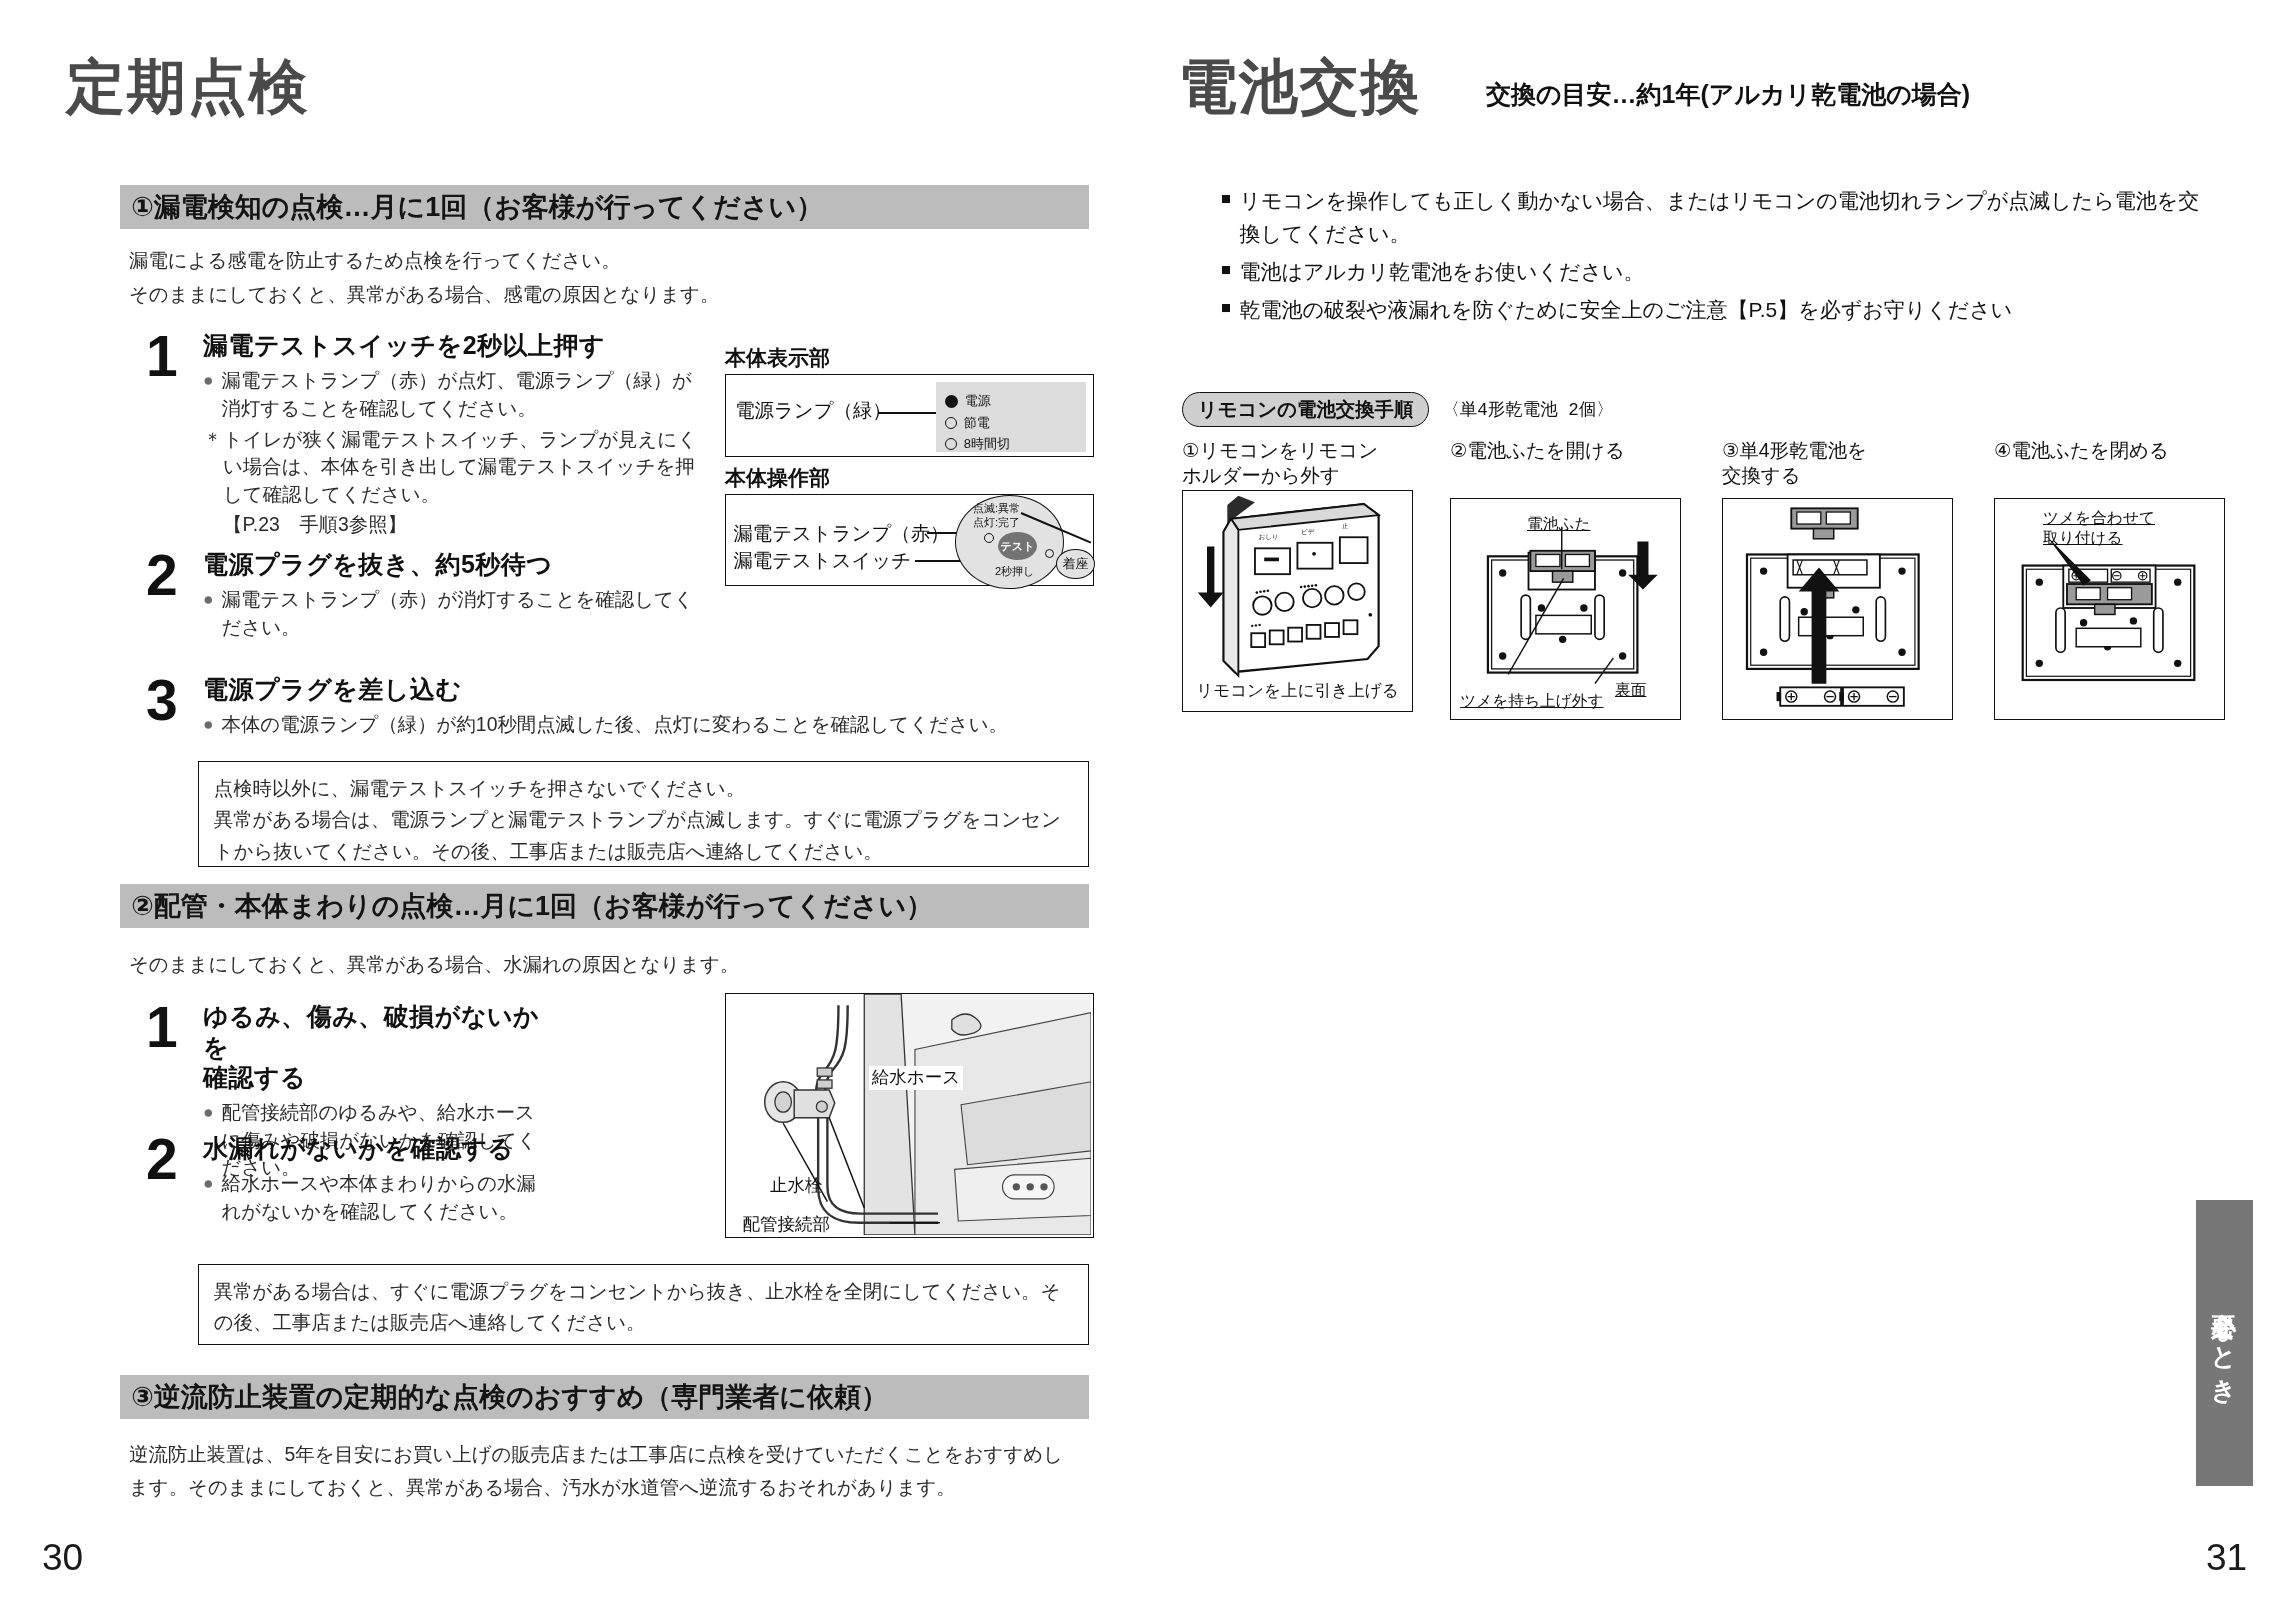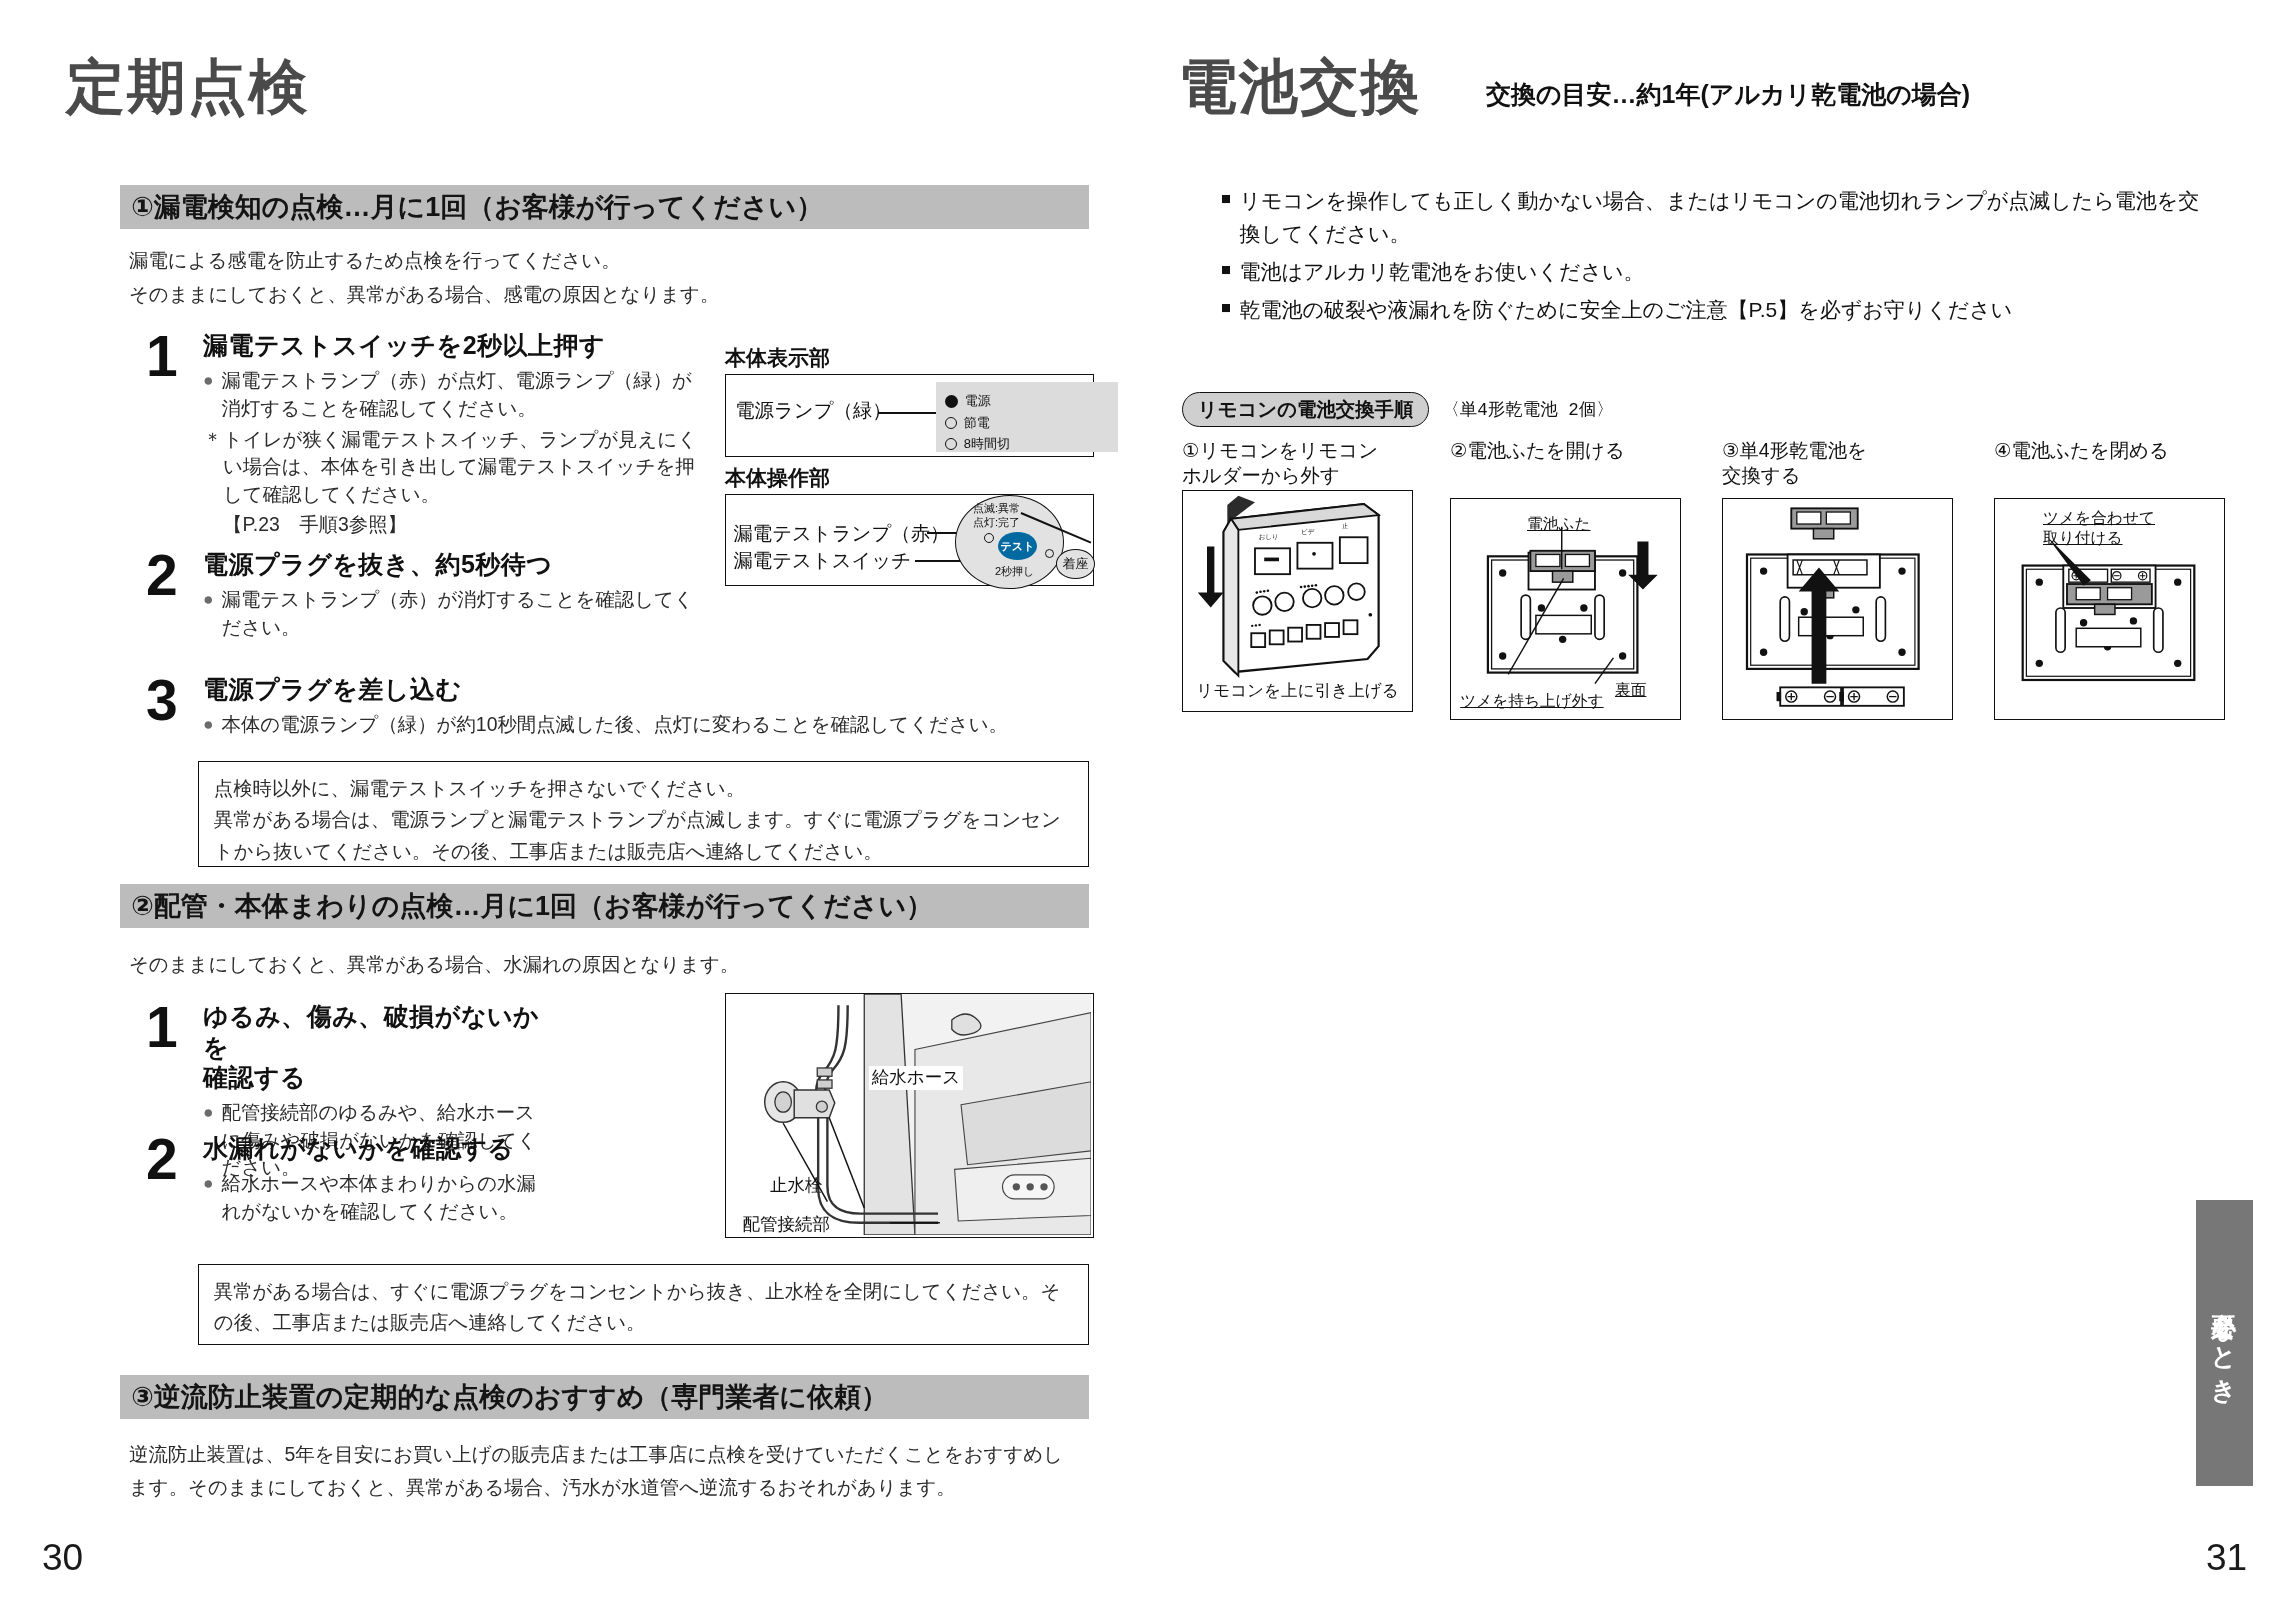--- a/index.html
+++ b/index.html
@@ -89,21 +89,21 @@
     width:13px;height:13px;background:#111;border-radius:50%;
     margin-right:6.5px;flex:none;
   }
   .leader{position:absolute;background:#111;height:1.8px;}
 
   .ctl-ellipse{
     position:absolute;border:1.8px solid #111;border-radius:50%;
     background:#e2e2e2;box-sizing:border-box;
   }
   .test-btn{
-    position:absolute;border-radius:50%;background:#0369a1;
+    position:absolute;border-radius:50%;background:#737373;
     color:#fff;font-size:11px;font-weight:bold;
     display:flex;align-items:center;justify-content:center;
   }
   .chakuza{
     position:absolute;border:1.8px solid #111;border-radius:50%;
     background:#e2e2e2;color:#111;font-size:13px;
     display:flex;align-items:center;justify-content:center;box-sizing:border-box;
   }
   .tiny{font-size:11px;color:#111;line-height:1.2;}
 
@@ -194,21 +194,21 @@
       <div>点検時以外に、漏電テストスイッチを押さないでください。</div>
       <div>異常がある場合は、電源ランプと漏電テストランプが点滅します。すぐに電源プラグをコンセントから抜いてください。その後、工事店または販売店へ連絡してください。</div>
     </div>
 
     <div class="dia-label" style="position:absolute;left:725px;top:344px;">本体表示部</div>
 
     <div class="dia-box" style="position:absolute;left:725px;top:374px;width:369px;height:83px;">
       <div style="position:absolute;left:9.2px;top:22px;font-size:19.4px;color:#111;">電源ランプ（緑）</div>
       <div class="leader" style="left:152px;top:37px;width:60px;"></div>
 
-      <div class="lamp-panel" style="left:210px;top:7.4px;width:150px;height:70px;padding-left:32px;">
+      <div class="lamp-panel" style="left:210px;top:7.4px;width:150px;height:70px;">
         <div class="lamp-row" style="position:absolute;left:9.2px;top:10px;">
           <span class="circle-f"></span>
           <span>電源</span>
         </div>
         <div class="lamp-row" style="position:absolute;left:9.2px;top:32px;">
           <span class="circle-o"></span>
           <span>節電</span>
         </div>
         <div class="lamp-row" style="position:absolute;left:9.2px;top:53px;">
           <span class="circle-o"></span>

